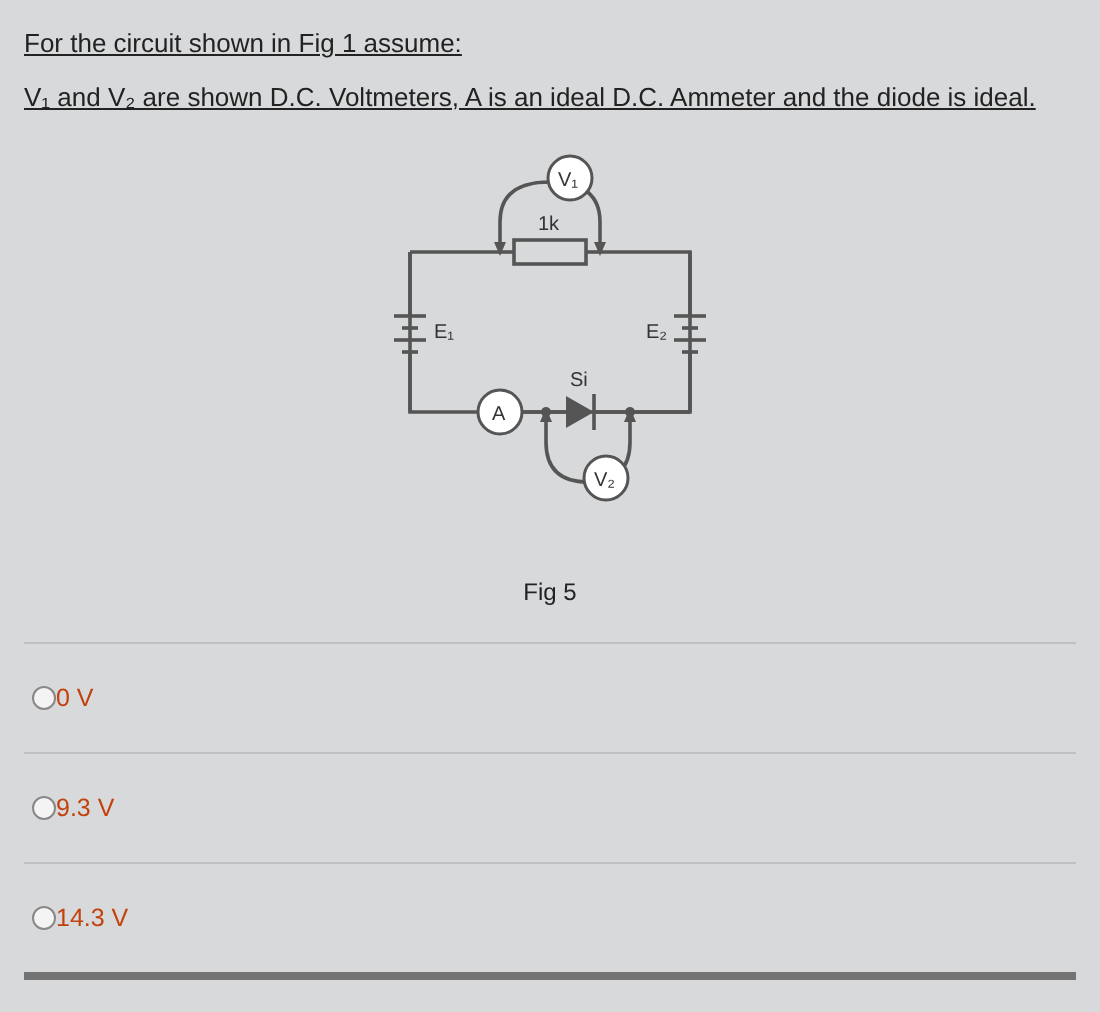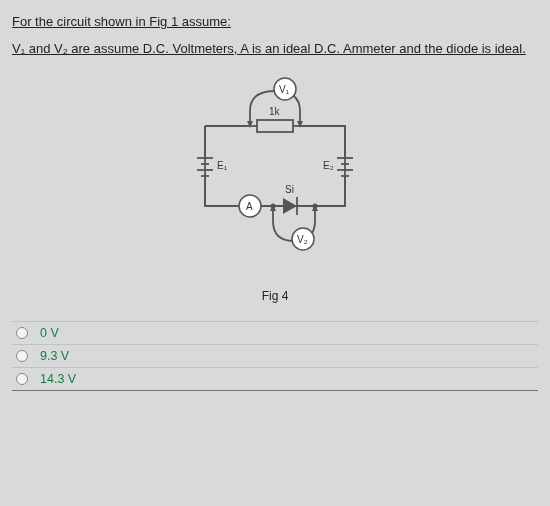--- a/index.html
+++ b/index.html
@@ -28,46 +28,46 @@
   .circuit svg { width: 100%; height: 100%; }
   .fig-caption {
     text-align: center;
     font-size: 12px;
     margin-top: -6px;
     margin-bottom: 18px;
   }
   .options { }
   .opt-row {
     border-top: 1px solid #c0c1c3;
-    padding: 4px 4px;
+    padding: 20px 4px;
     display: flex;
     align-items: center;
-    gap: 12px;
+    gap: 0;
     font-size: 12.5px;
-    color: #15803d;
+    color: #c2410c;
   }
-  .opt-row:last-child { border-bottom: 1px solid #737373; }
+  .opt-row:last-child { border-bottom: 4px solid #737373; }
   .radio {
     width: 12px; height: 12px;
     border: 1.5px solid #888;
     border-radius: 50%;
     background: #f4f4f4;
     flex-shrink: 0;
   }
   .lbl-text { }
   .inst { fill: #fff; stroke: #555; stroke-width: 1.5; }
   .wire { stroke: #555; stroke-width: 1.8; fill: none; }
   .txt { font-size: 10px; fill: #333; font-family: Arial, sans-serif; }
 </style>
 </head>
 <body>
 
 <div class="question-text">
   <p>For the circuit shown in Fig 1 assume:</p>
-  <p>V₁ and V₂ are assume D.C. Voltmeters, A is an ideal D.C. Ammeter and the diode is ideal.</p>
+  <p>V₁ and V₂ are shown D.C. Voltmeters, A is an ideal D.C. Ammeter and the diode is ideal.</p>
 </div>
 
 <div class="figure-area">
   <div class="circuit">
     <svg viewBox="0 0 220 210">
 
       <path class="wire" d="M40 55 L40 135 L180 135 L180 55 L135 55"></path>
       <path class="wire" d="M40 55 L85 55"></path>
 
       <rect class="wire" x="92" y="49" width="36" height="12" fill="#e8e8e8"></rect>
@@ -112,21 +112,21 @@
 
       <path class="wire" d="M108 135 L108 150 Q108 170 129 170 Q150 170 150 150 L150 135"></path>
       <polygon points="105,140 111,140 108,133" fill="#555"></polygon>
       <polygon points="147,140 153,140 150,133" fill="#555"></polygon>
       <circle class="inst" cx="138" cy="168" r="11"></circle>
       <text class="txt" x="132" y="172">V₂</text>
     </svg>
   </div>
 </div>
 
-<div class="fig-caption">Fig 4</div>
+<div class="fig-caption">Fig 5</div>
 
 <div class="options">
   <div class="opt-row">
     <span class="radio"></span>
     <span class="lbl-text">0 V</span>
   </div>
   <div class="opt-row">
     <span class="radio"></span>
     <span class="lbl-text">9.3 V</span>
   </div>

